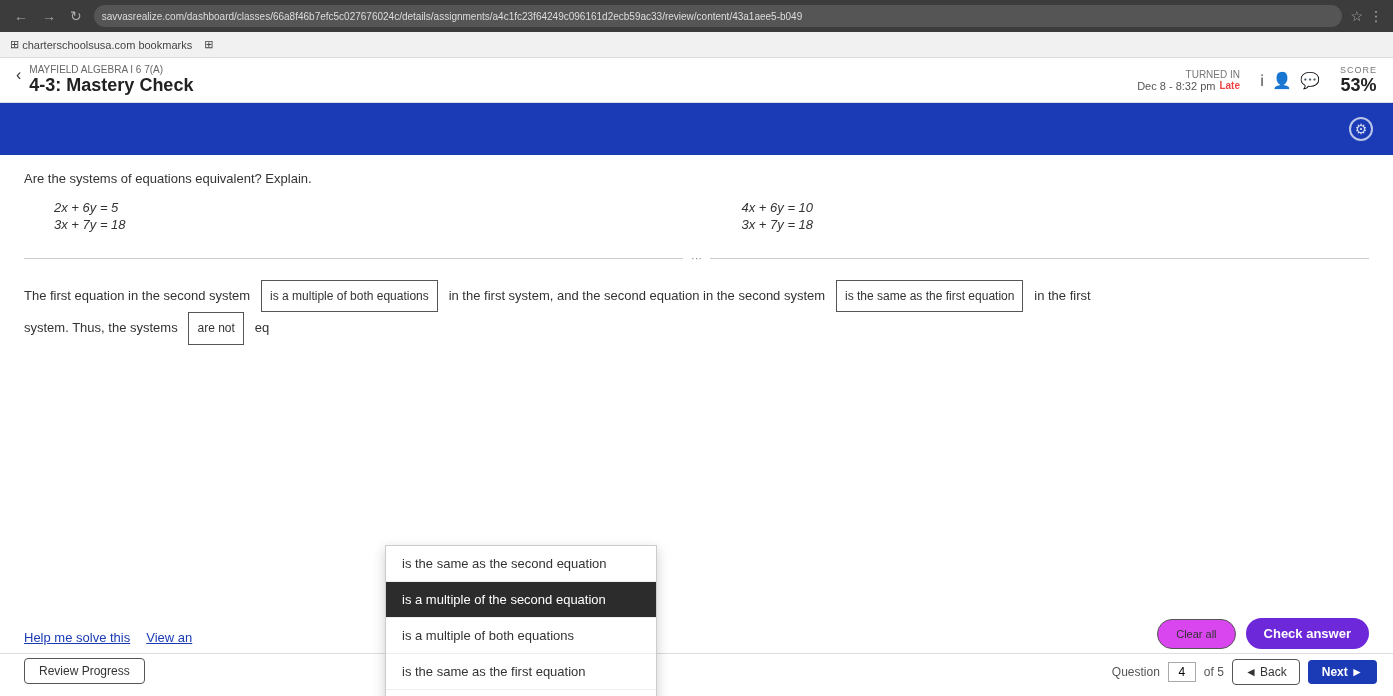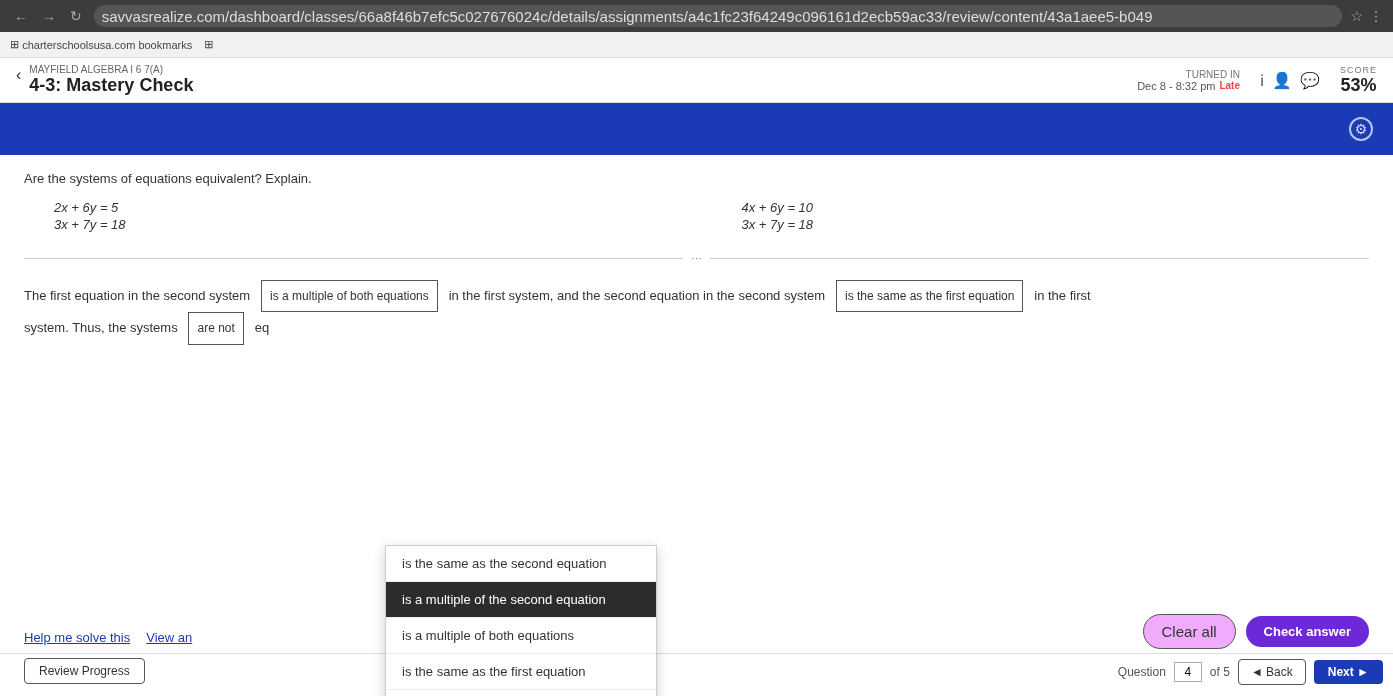--- a/index.html
+++ b/index.html
@@ -31,21 +31,21 @@
       font-size: 14px;
       cursor: pointer;
       background: none;
       border: none;
       padding: 2px 4px;
     }
     .url-bar {
       flex: 1;
       background: #555;
       color: #ddd;
-      font-size: 15px;
+      font-size: 10px;
       padding: 10px 8px;
       border-radius: 12px;
       height: 22px;
       display: flex;
       align-items: center;
       overflow: hidden;
       white-space: nowrap;
     }
     .browser-actions {
       display: flex;
@@ -277,24 +277,24 @@
     .bottom-actions {
       position: absolute;
       bottom: 40px;
       right: 24px;
       display: flex;
       align-items: center;
       gap: 10px;
     }
     .clear-all-btn {
       border: 1.5px solid #555;
-      background: #f0abfc;
+      background: #d946ef;
       padding: 8px 18px;
       border-radius: 20px;
-      font-size: 15px;
+      font-size: 11px;
       cursor: pointer;
       color: #333;
     }
     .check-answer-btn {
       background: #6d28d9;
       color: #fff;
       border: none;
       padding: 8px 18px;
       border-radius: 20px;
       font-size: 13px;
@@ -320,21 +320,21 @@
     
     .pagination-bar {
       position: absolute;
       bottom: 0;
       right: 0;
       width: 100%;
       height: 36px;
       display: flex;
       align-items: center;
       justify-content: flex-end;
-      padding: 0 10px;
+      padding: 0 16px;
       gap: 8px;
       border-top: 1px solid #ddd;
       background: #fff;
     }
     .question-label {
       font-size: 12px;
       color: #555;
     }
     .question-num-box {
       border: 1px solid #aaa;

